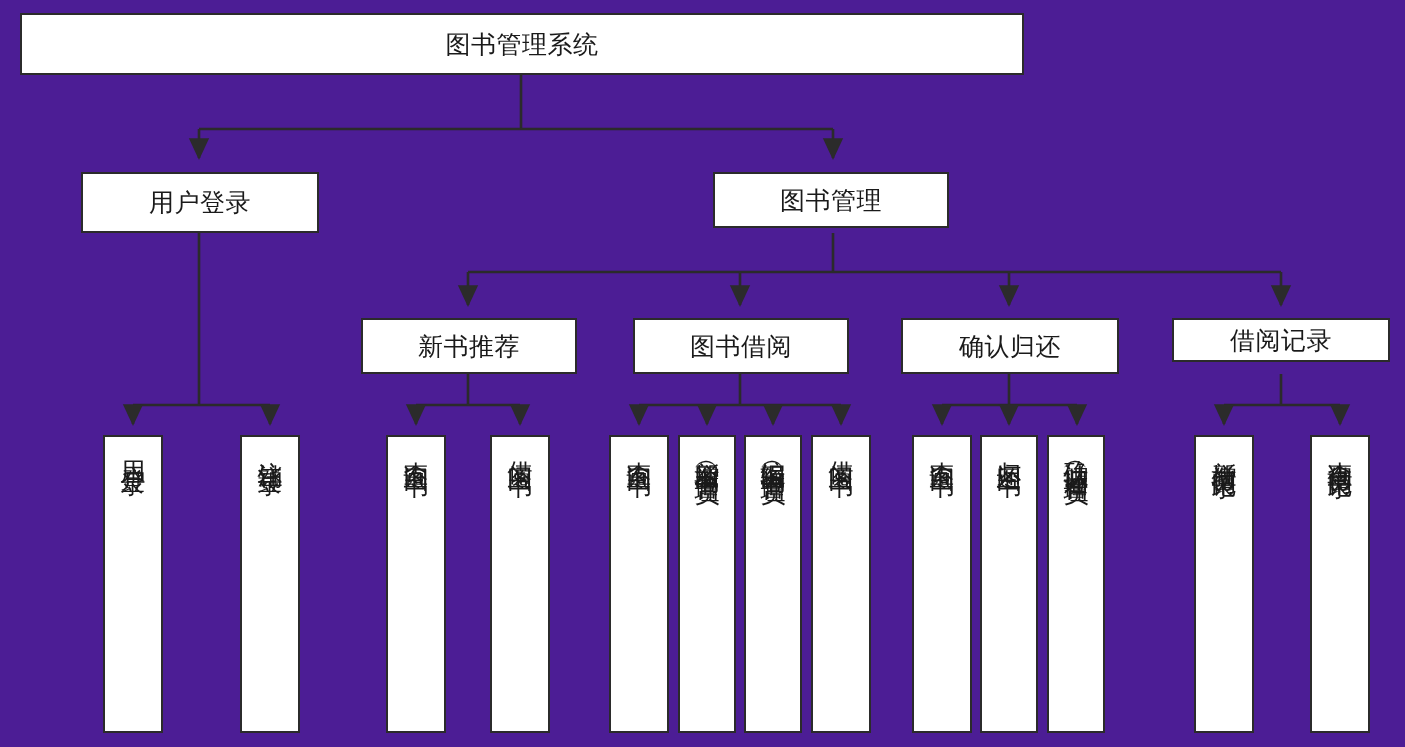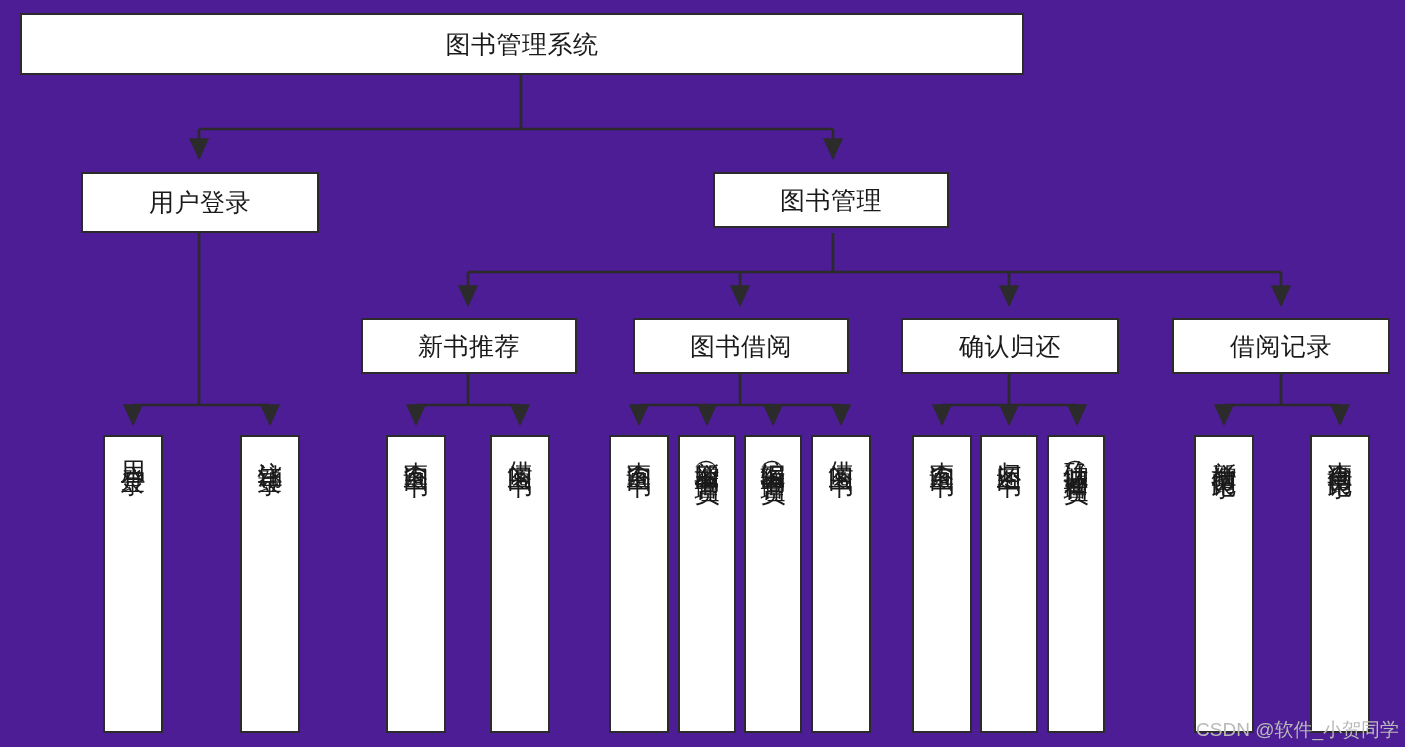--- a/index.html
+++ b/index.html
@@ -146,21 +146,21 @@
 
   <div class="node h" style="left:361px; top:318px; width:216px; height:56px;">
     <span class="node-label">新书推荐</span>
   </div>
   <div class="node h" style="left:633px; top:318px; width:216px; height:56px;">
     <span class="node-label">图书借阅</span>
   </div>
   <div class="node h" style="left:901px; top:318px; width:218px; height:56px;">
     <span class="node-label">确认归还</span>
   </div>
-  <div class="node h" style="left:1172px; top:318px; width:218px; height:56px;">
+  <div class="node h" style="left:1172px; top:318px; width:218px; height:44px;">
     <span class="node-label">借阅记录</span>
   </div>
 
   <div class="node v" style="left:103px; top:435px; width:60px; height:298px;">
     <span class="node-label">用户登录</span>
   </div>
   <div class="node v" style="left:240px; top:435px; width:60px; height:298px;">
     <span class="node-label">注销登录</span>
   </div>
 
@@ -194,15 +194,14 @@
     <span class="node-label">确认归还（管理员）</span>
   </div>
 
   <div class="node v tall" style="left:1194px; top:435px; width:60px; height:298px;">
     <span class="node-label">新增借阅记录</span>
   </div>
   <div class="node v tall" style="left:1310px; top:435px; width:60px; height:298px;">
     <span class="node-label">查询借阅记录</span>
   </div>
 
-  <div class="watermark">CSDN @软件_小贺同学</div>
 
 </div>
 
 </body></html>

